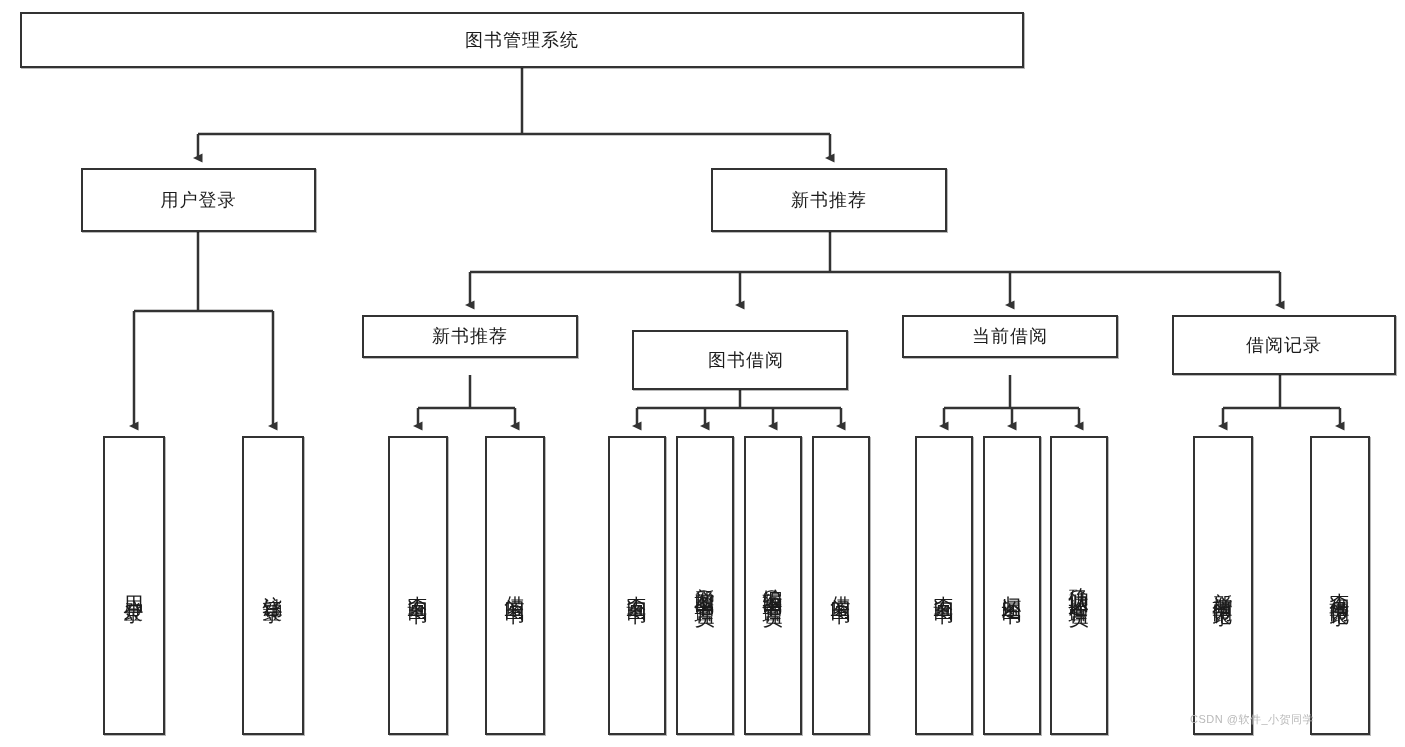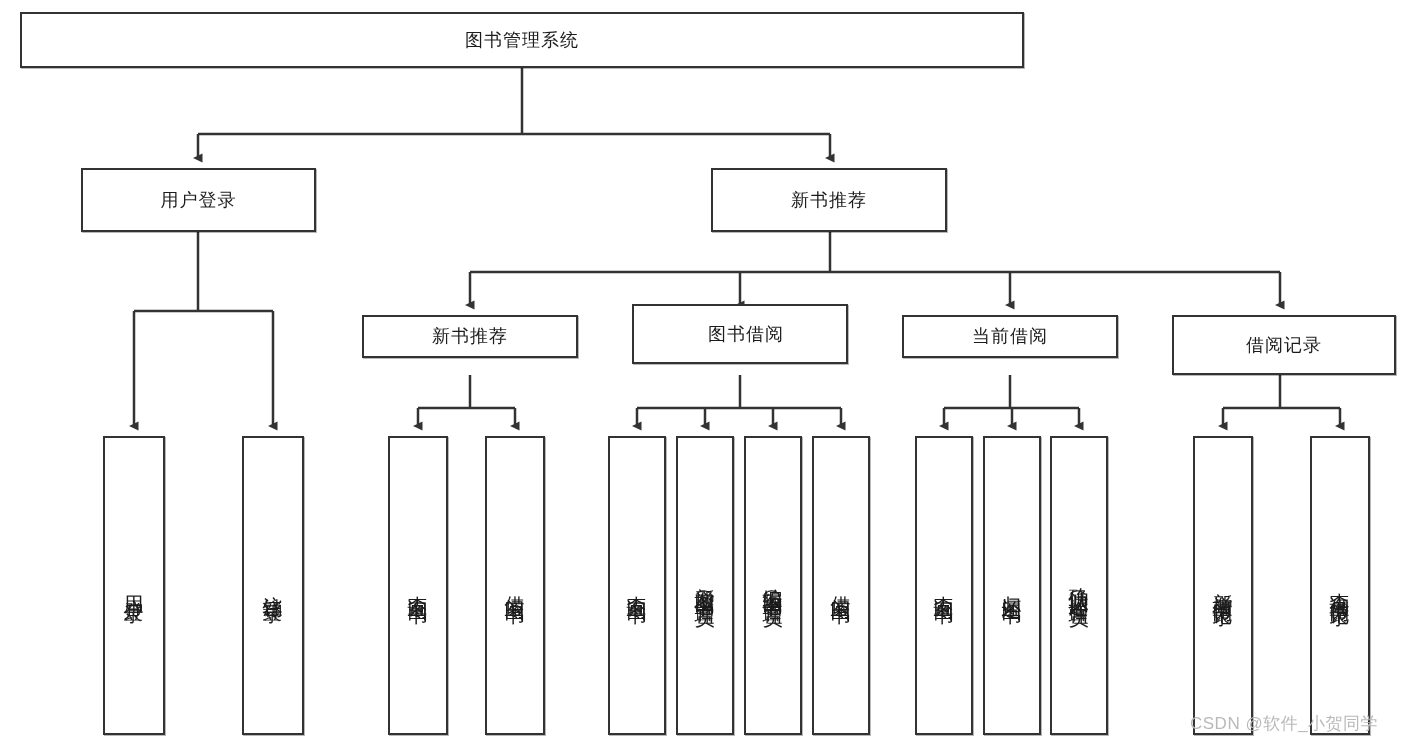--- a/index.html
+++ b/index.html
@@ -32,21 +32,21 @@
     text-orientation:upright;
     font-size:20px;
     letter-spacing:3px;
     line-height:1.1;
     white-space:normal;
     max-height:280px;
   }
   #watermark{
     position:absolute;
     left:1190px;top:712px;
-    font-size:17px;
+    font-size:11px;
     color:#b9b9b9;
     white-space:nowrap;
     letter-spacing:0.5px;
     pointer-events:none;
   }
 </style>
 </head>
 <body>
 
 <div id="canvas">
@@ -111,21 +111,21 @@
   <div class="node" id="l2-0" style="left: 81px; top: 168px; width: 235px; height: 64px;">
     <span class="lbl">用户登录</span>
   </div>
   <div class="node" id="l2-1" style="left: 711px; top: 168px; width: 236px; height: 64px;">
     <span class="lbl">新书推荐</span>
   </div>
 
   <div class="node" id="l3-0" style="left: 362px; top: 315px; width: 216px; height: 43px;">
     <span class="lbl">新书推荐</span>
   </div>
-  <div class="node" id="l3-1" style="left: 632px; top: 304px; width: 216px; height: 60px; padding-left: 12px;">
+  <div class="node" id="l3-1" style="left: 632px; top: 330px; width: 216px; height: 60px; padding-left: 12px;">
     <span class="lbl">图书借阅</span>
   </div>
   <div class="node" id="l3-2" style="left: 902px; top: 315px; width: 216px; height: 43px;">
     <span class="lbl">当前借阅</span>
   </div>
   <div class="node" id="l3-3" style="left: 1172px; top: 315px; width: 224px; height: 60px;">
     <span class="lbl">借阅记录</span>
   </div>
 
   <div class="node vert" id="lf-0" style="left: 103px; top: 436px; width: 62px; height: 299px;">

